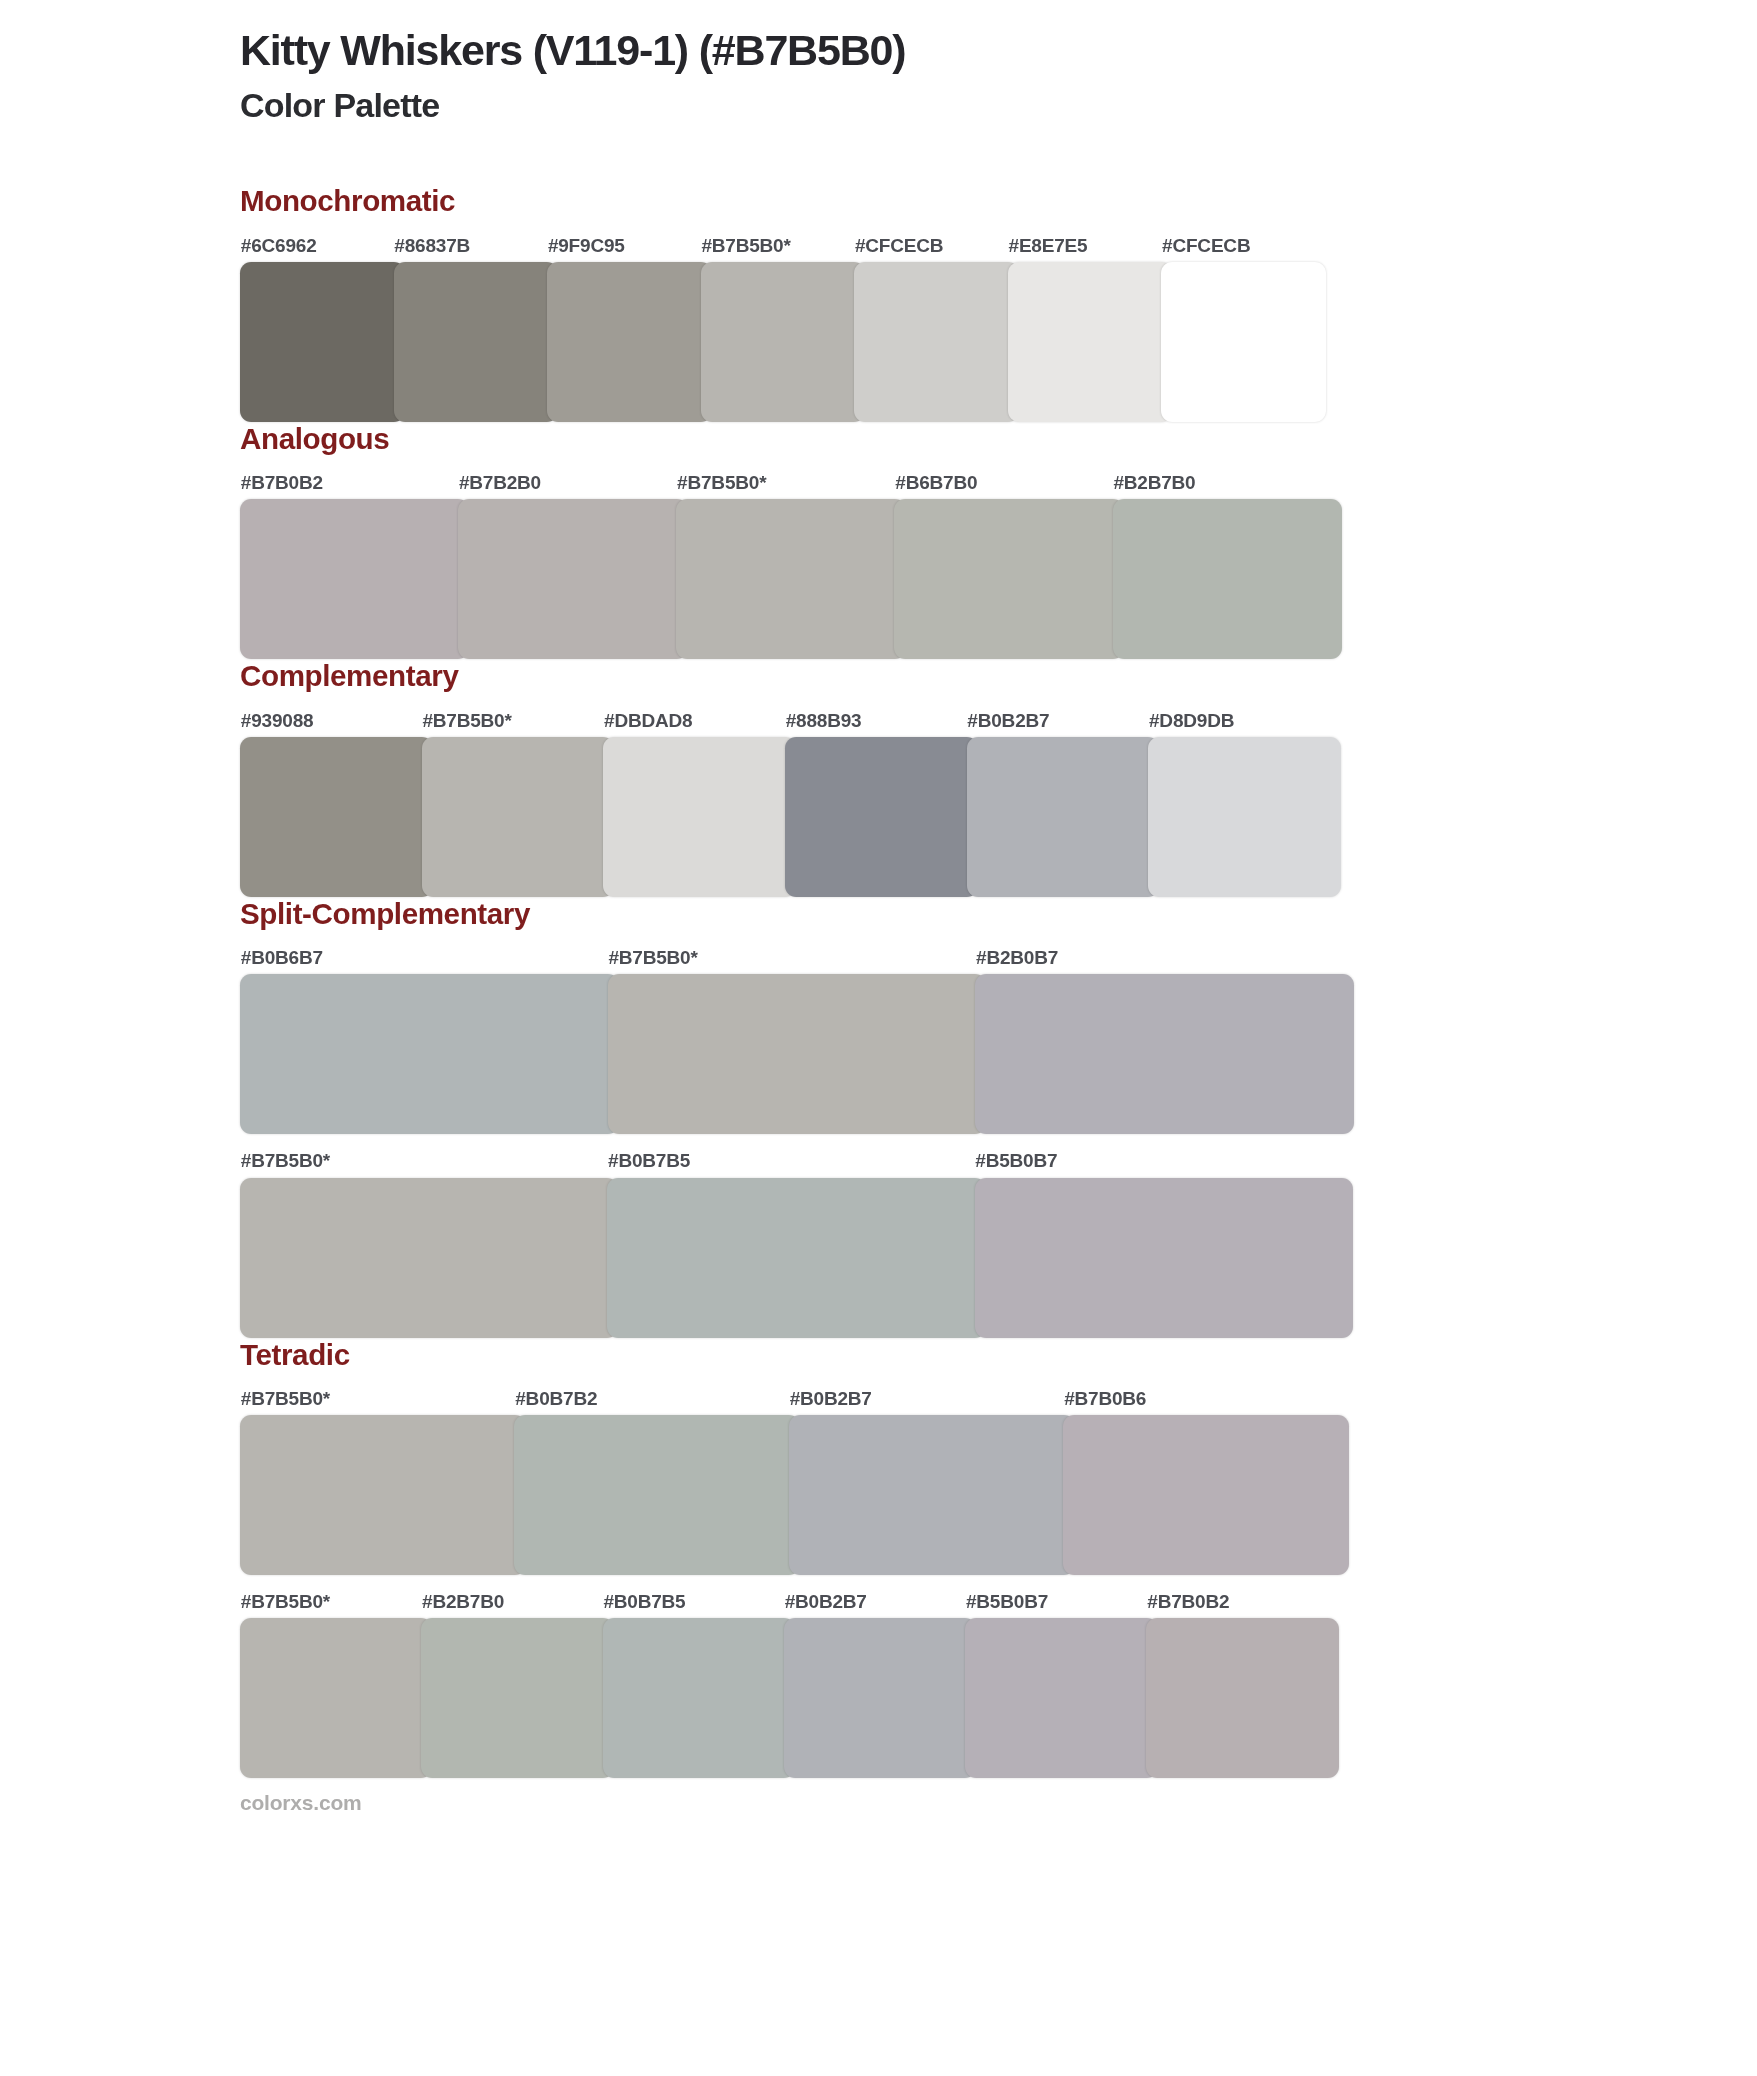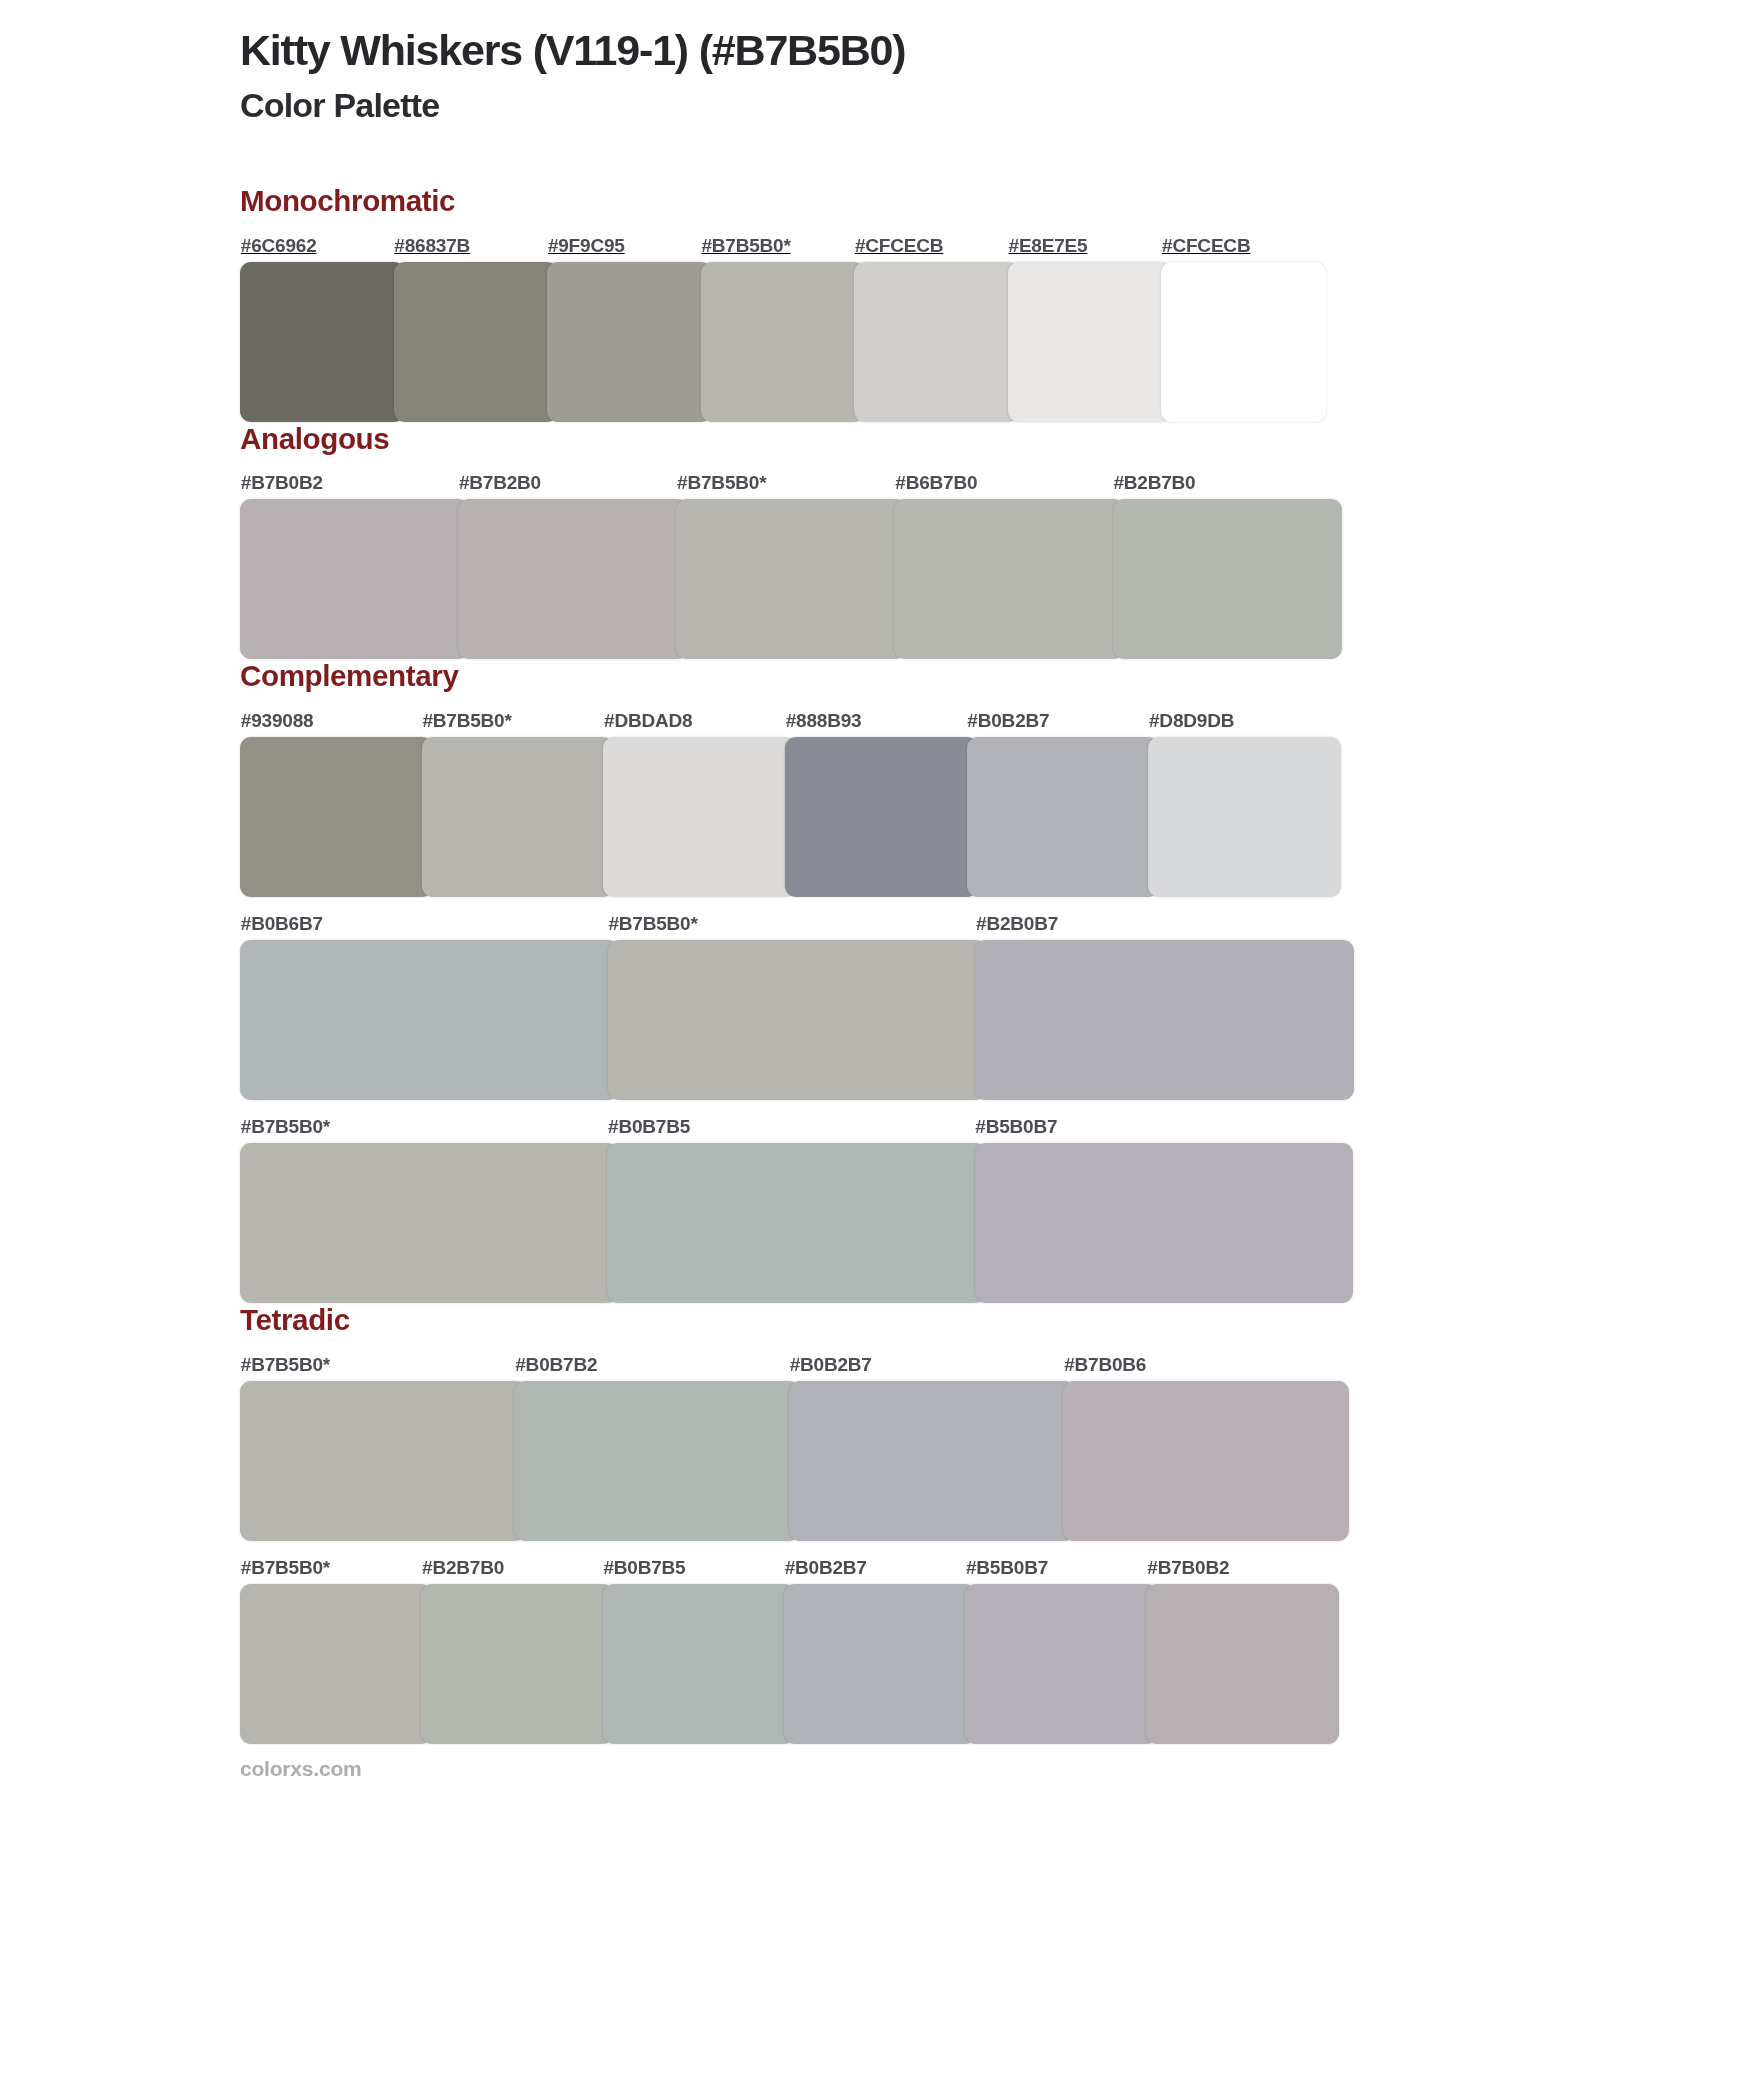--- a/index.html
+++ b/index.html
@@ -50,21 +50,21 @@
   }
   .label-slot + .label-slot { margin-left: -11.2px; }
   .tile {
     flex: 1;
     min-width: 0;
     border-radius: 11.2px;
     box-shadow: 0 0 2.4px rgba(0,0,0,0.18);
   }
   .tile + .tile { margin-left: -11.2px; }
   
-  .palette-section:nth-of-type(1) .row { width: 1086px; text-decoration: underline; }
+  .palette-section:nth-of-type(1) .row { width: 1086px; }
   .palette-section:nth-of-type(2) .row { width: 1102px; }
   .palette-section:nth-of-type(3) .row { width: 1101px; }
   .palette-section:nth-of-type(4) .row { width: 1114px; }
   .palette-section:nth-of-type(5) .row { width: 1113px; }
   .palette-section:nth-of-type(6) .row { width: 1109px; }
   .palette-section:nth-of-type(7) .row { width: 1099px; }
   .footer-brand {
     margin-top: 12.8px;
     font-size: 21px;
     font-weight: 700;
@@ -133,20 +133,21 @@
         <div class="tile" style="background: rgb(147, 144, 136);"></div>
         <div class="tile" style="background: rgb(183, 181, 176);"></div>
         <div class="tile" style="background: rgb(219, 218, 216);"></div>
         <div class="tile" style="background: rgb(136, 139, 147);"></div>
         <div class="tile" style="background: rgb(176, 178, 183);"></div>
         <div class="tile" style="background: rgb(216, 217, 219);"></div>
       </div>
   </section>
 
   <section class="palette-section">
+    <h3 class="section-title">Split-Complementary</h3>
     <div class="label-row row">
         <span class="label-slot">#B0B6B7</span>
         <span class="label-slot">#B7B5B0*</span>
         <span class="label-slot">#B2B0B7</span>
       </div>
     <div class="tile-row row">
         <div class="tile" style="background: rgb(176, 182, 183);"></div>
         <div class="tile" style="background: rgb(183, 181, 176);"></div>
         <div class="tile" style="background: rgb(178, 176, 183);"></div>
       </div>

